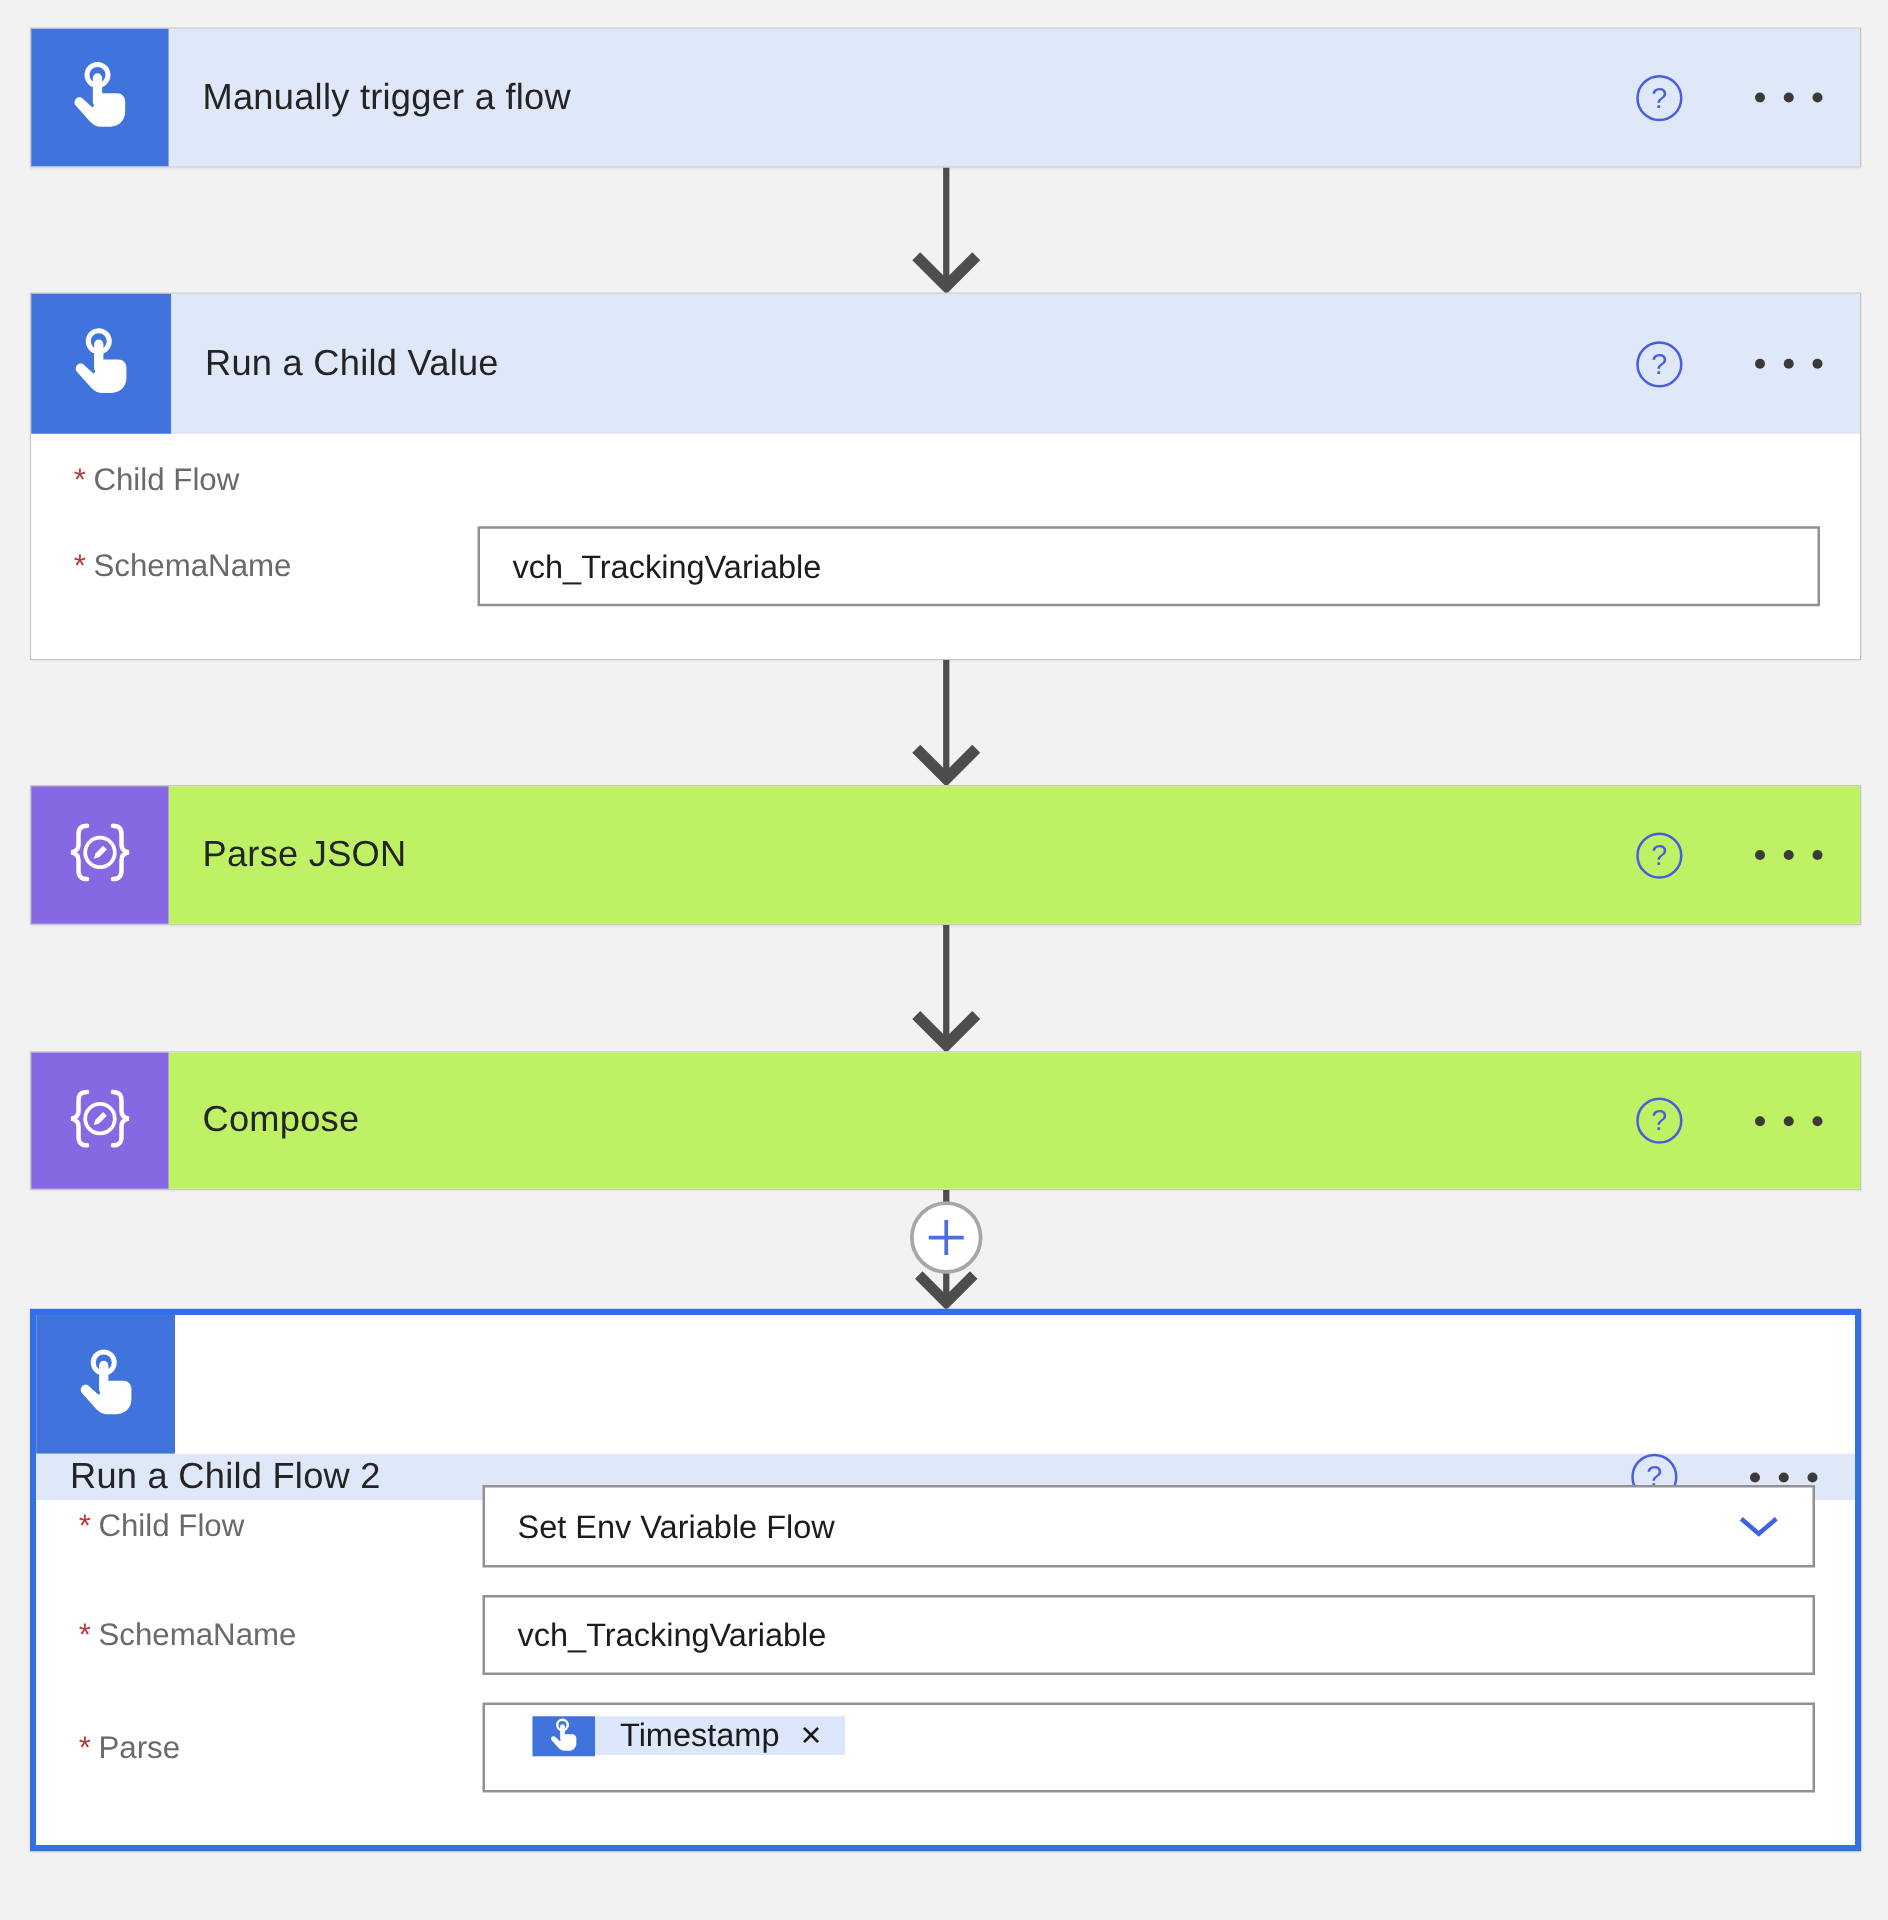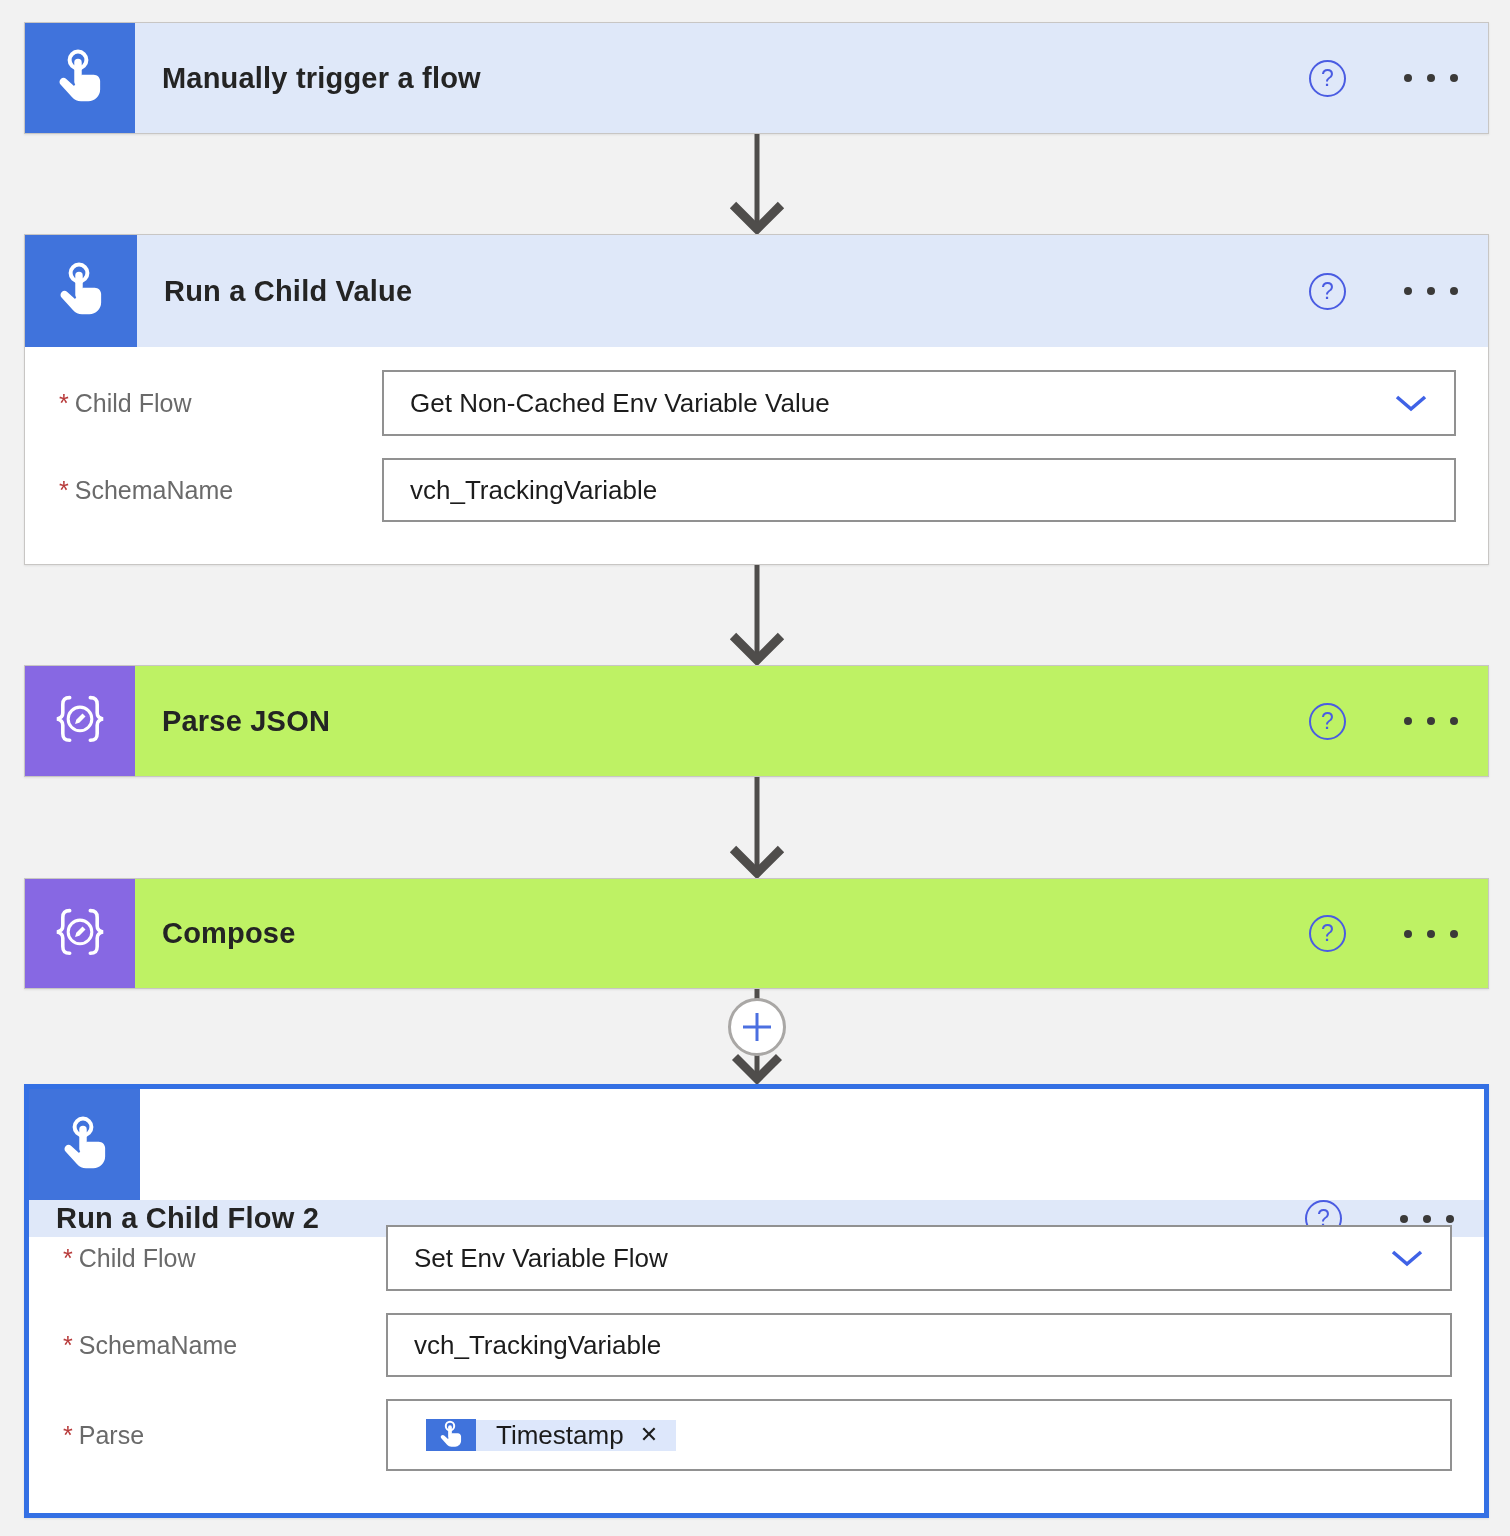--- a/index.html
+++ b/index.html
@@ -32,21 +32,21 @@
 
   .header-strip {
     flex: 1; display: flex; align-items: center;
   }
   .header-strip.blue   { background: #dfe8f9; }
   .header-strip.purple { background: #bef264; }
 
   .node-title {
     font-size: 29px; color: #242424; margin-left: 27px;
     letter-spacing: 0.2px; flex: 1;
-    white-space: nowrap; overflow: hidden; font-weight: bold;
+    white-space: nowrap; overflow: hidden;
   }
   .header-actions {
     display: flex; align-items: center; gap: 56px;
     padding-right: 28px;
   }
   .help-btn {
     width: 37px; height: 37px; border-radius: 50%;
     border: 2.5px solid #4a5ce2; color: #4a5ce2;
     font-size: 23px; line-height: 1;
     display: flex; align-items: center; justify-content: center;
@@ -69,21 +69,21 @@
     flex: 1; height: 66px;
     border: 2px solid #919191; background: #fff;
     display: flex; align-items: center;
     padding: 0 26px;
     font-size: 26px; color: #1c1c1c;
   }
   .field-input.dropdown { justify-content: space-between; cursor: pointer; }
   .chevron-svg { flex: 0 0 auto; margin-left: 16px; }
 
   .field-input.token-box { height: 72px; padding: 0 0 0 38px; }
-  .token { display: flex; align-items: center; height: 50px; cursor: pointer; }
+  .token { display: flex; align-items: flex-start; height: 50px; cursor: pointer; }
   .token-tile {
     width: 50px; flex: 0 0 50px; background: #4073dc;
     display: flex; align-items: center; justify-content: center;
   }
   .token-pill {
     background: #dde7fb; display: flex; align-items: center;
     padding: 0 18px 0 20px; gap: 16px;
   }
   .token-label { font-size: 26px; color: #1b1b1b; }
   .token-remove { font-size: 22px; color: #1b1b1b; cursor: pointer; line-height: 1; }
@@ -156,26 +156,20 @@
             </span>
         </div>
       </div>
     </div>
     <div class="card-body">
       <div class="field-row">
         <div class="field-label">
           <span class="req">*</span>
           <span>Child Flow</span>
         </div>
-        <div class="field-input dropdown">
-          <span>Get Non-Cached Env Variable Value</span>
-          <svg class="chevron-svg" width="34" height="18" viewBox="0 0 34 18">
-            <path d="M3 3 L17 15 L31 3" fill="none" stroke="#3f62e6" stroke-width="3.6"></path>
-          </svg>
-        </div>
       </div>
       <div class="field-row">
         <div class="field-label">
           <span class="req">*</span>
           <span>SchemaName</span>
         </div>
         <div class="field-input" style="height:64px">
           <span>vch_TrackingVariable</span>
         </div>
       </div>

